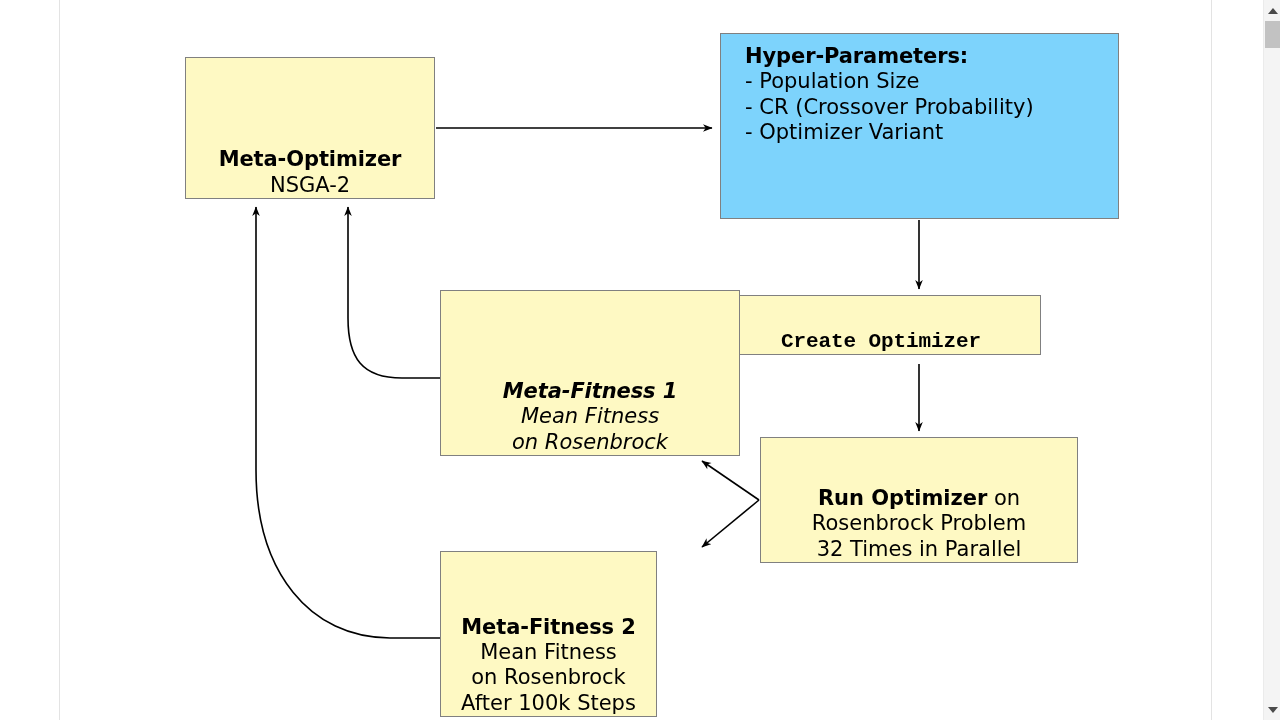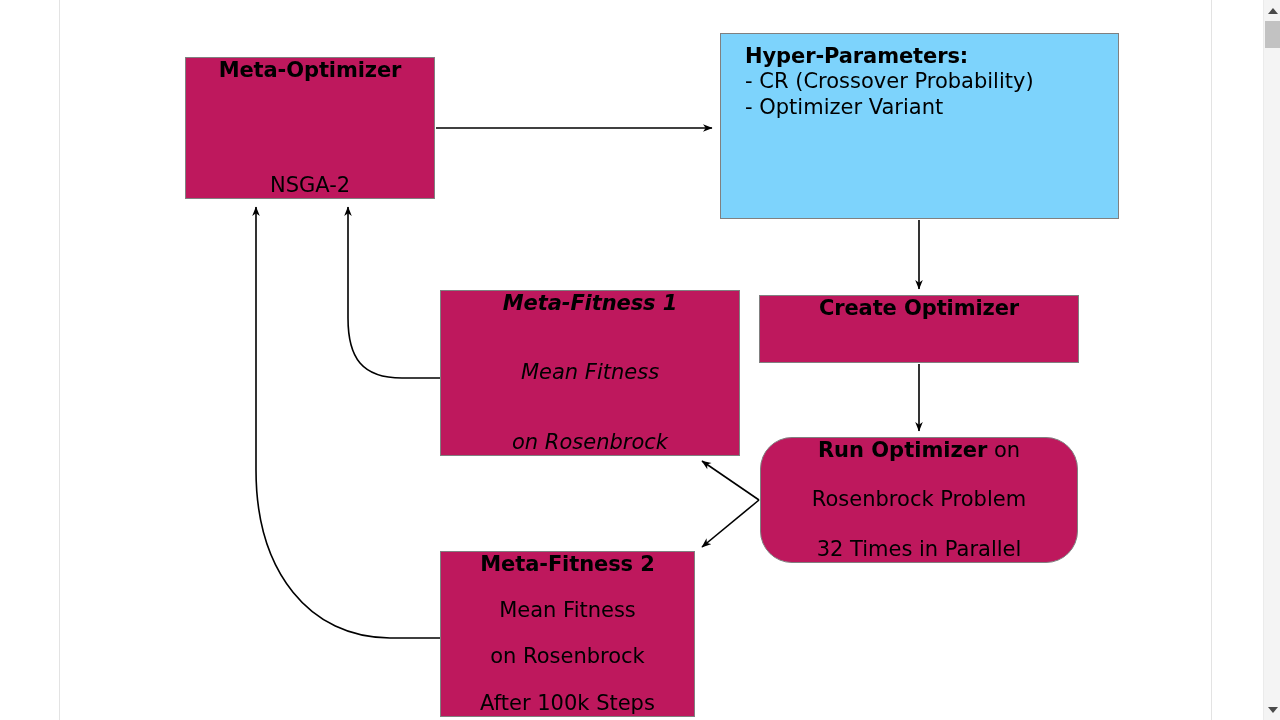--- a/index.html
+++ b/index.html
@@ -62,25 +62,25 @@
     width: 15px;
     height: 27px;
     background: #c2c2c2;
   }
 
   
   .node {
     position: absolute;
     box-sizing: border-box;
     border: 1px solid #808080;
-    background: #be185d;
+    background: #fef9c3;
     display: flex;
     flex-direction: column;
     align-items: center;
-    justify-content: space-between;
+    justify-content: flex-end;
     color: #000000;
     line-height: 1.205;
     text-align: center;
   }
   .node .ttl {
     font-weight: bold;
     font-size: 21px;
     letter-spacing: -0.1px;
     white-space: nowrap;
   }
@@ -98,24 +98,24 @@
   }
   .node.listbox .ttl,
   .node.listbox .ln { text-align: left; }
 
   .mixed-line { font-size: 21px; white-space: nowrap; }
   .mixed-line b { font-weight: bold; }
 
   
   #node-meta-optimizer  { left: 185px; top: 57px;  width: 250px; height: 142px; }
   #node-hyper-params    { left: 720px; top: 33px;  width: 399px; height: 186px; }
-  #node-create-opt      { left: 759px; top: 295px; width: 320px; height: 68px;  }
-  #node-run-opt         { left: 760px; top: 437px; width: 318px; height: 126px; border-radius: 32px; }
+  #node-create-opt      { left: 721px; top: 295px; width: 320px; height: 60px; font-family: Liberation Mono, monospace;  }
+  #node-run-opt         { left: 760px; top: 437px; width: 318px; height: 126px; }
   #node-meta-fitness-1  { left: 440px; top: 290px; width: 300px; height: 166px; font-style: italic; }
-  #node-meta-fitness-2  { left: 440px; top: 551px; width: 255px; height: 166px; }
+  #node-meta-fitness-2  { left: 440px; top: 551px; width: 217px; height: 166px; }
 
   
   #edges {
     position: absolute;
     left: 0;
     top: 0;
     width: 1280px;
     height: 720px;
     pointer-events: none;
   }
@@ -164,20 +164,21 @@
     </g>
   </svg>
 
   <div class="node" id="node-meta-optimizer">
     <div class="ttl">Meta-Optimizer</div>
     <div class="ln">NSGA-2</div>
   </div>
 
   <div class="node shaded listbox" id="node-hyper-params">
     <div class="ttl">Hyper-Parameters:</div>
+    <div class="ln">- Population Size</div>
     <div class="ln">- CR (Crossover Probability)</div>
     <div class="ln">- Optimizer Variant</div>
   </div>
 
   <div class="node" id="node-create-opt">
     <div class="ttl">Create Optimizer</div>
   </div>
 
   <div class="node" id="node-run-opt">
     <div class="mixed-line"><b>Run Optimizer</b><span> on</span></div>

